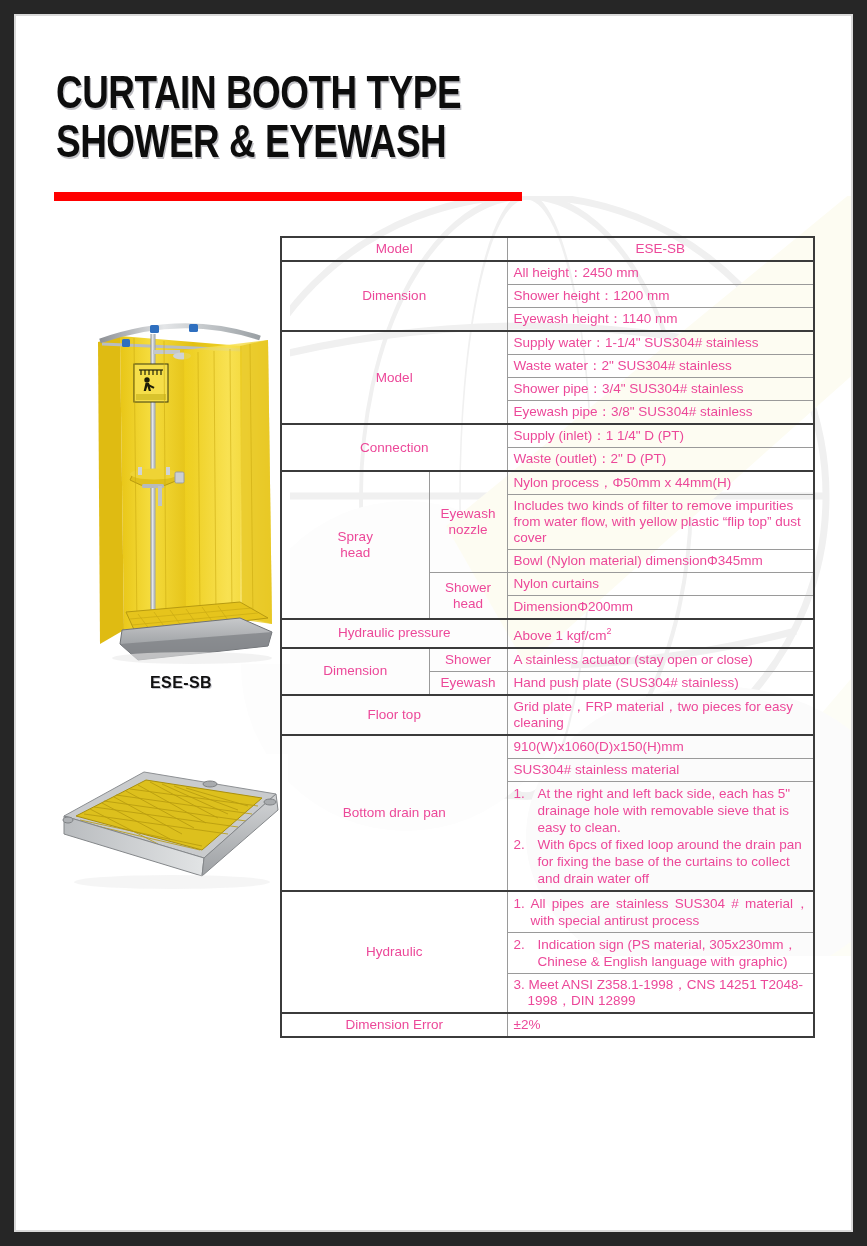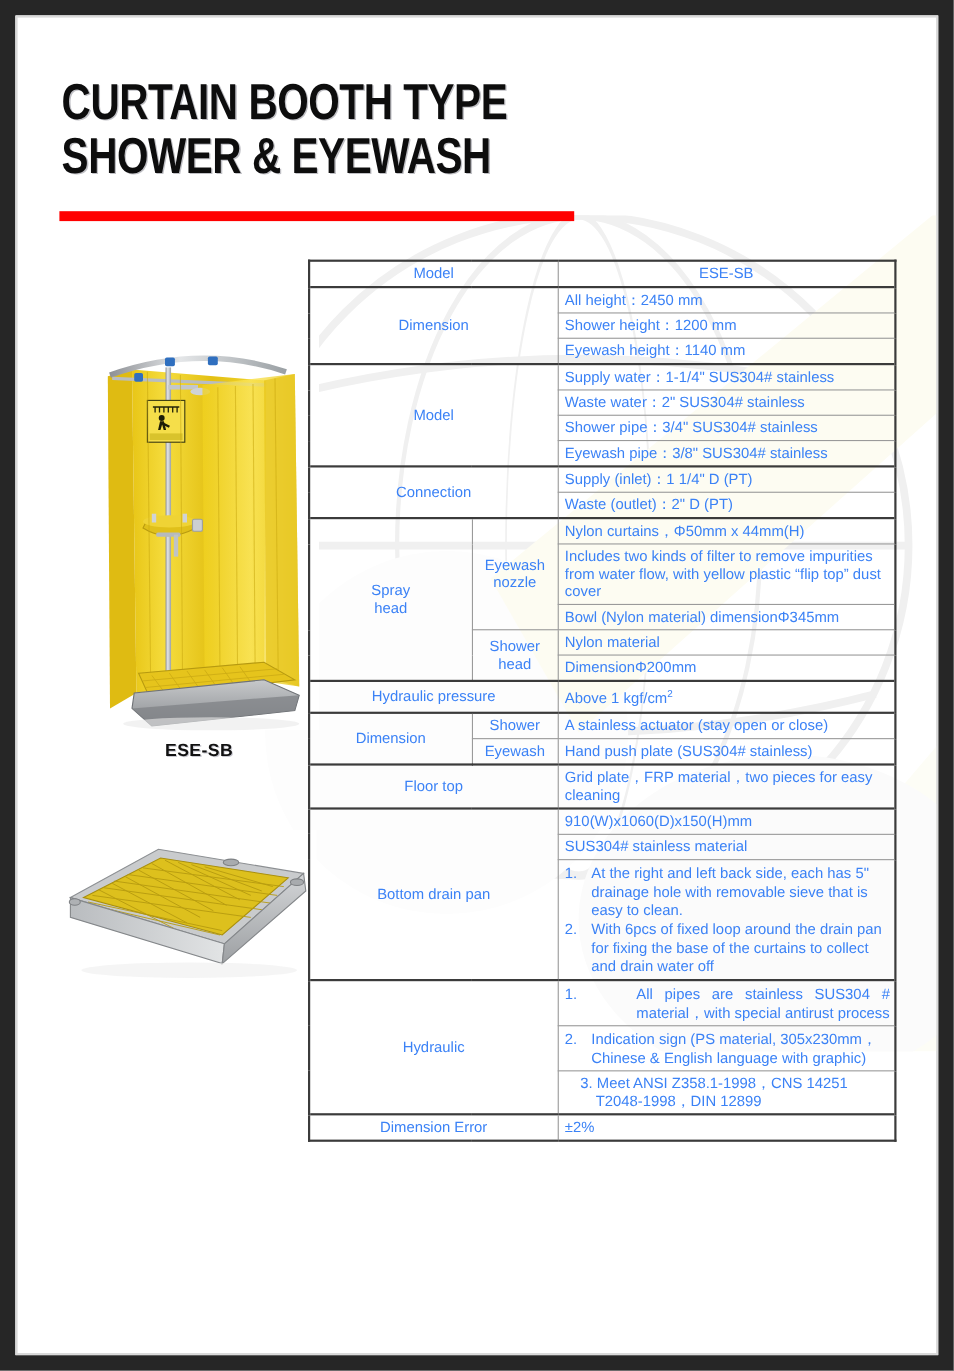--- a/index.html
+++ b/index.html
@@ -38,21 +38,21 @@
     position:absolute;left:56px;top:658px;width:218px;text-align:center;
     font-size:16px;font-weight:bold;color:#111;letter-spacing:.4px;
     text-shadow:1px 1px 0 rgba(150,150,165,.5);
   }
   #photo2{left:36px;top:738px;width:236px;height:160px;}
 
   
   #spec{
     position:absolute;left:264px;top:220px;width:533px;
     border-collapse:collapse;table-layout:fixed;
-    font-size:13.5px;color:#3b82f6;background:transparent;
+    font-size:13.5px;color:#ec4899;background:transparent;
   }
   #spec col.c1{width:148px;}
   #spec col.c2{width:78px;}
   #spec col.c3{width:307px;}
 
   #spec td{
     border:1px solid #9a9a9a;
     padding:3px 4px;vertical-align:middle;
     line-height:16px;background:transparent;
   }
@@ -67,21 +67,21 @@
 
   .sup{font-size:9px;vertical-align:super;}
 
   
   ol.nl{margin:0;padding:0;list-style:none;}
   ol.nl > li{
     position:relative;padding-left:24px;margin:0;line-height:17px;
   }
   ol.nl > li .num{position:absolute;left:0;top:0;width:20px;}
   ol.nl > li.just{text-align:justify;}
-  ol.nl > li.just .body{display:block;margin-left:48px;}
+  ol.nl > li.just .body{display:block;}
   ol.nl.tight > li{padding-left:17px;}
   ol.nl.tight > li .num{width:15px;}
 
   
   #footer{
     position:absolute;left:16px;right:16px;bottom:18px;height:44px;
     background:#ff0000;border:2px solid #2b5fa8;box-sizing:border-box;
     display:flex;align-items:center;justify-content:center;
   }
   #footer .ftxt{
@@ -309,32 +309,32 @@
       </tr>
       <tr>
         <td class="val thickR">Waste (outlet)：2" D (PT)</td>
       </tr>
 
       <tr class="grp">
         <td class="lbl thickL" rowspan="5" style="white-space:pre-line;">Spray
 head</td>
         <td class="lbl" rowspan="3" style="white-space:pre-line;">Eyewash
 nozzle</td>
-        <td class="val thickR">Nylon curtains，Φ50mm x 44mm(H)</td>
+        <td class="val thickR">Nylon process，Φ50mm x 44mm(H)</td>
       </tr>
       <tr>
         <td class="val thickR"> Includes two kinds of filter to remove impurities from water flow, with yellow plastic “flip top” dust cover</td>
       </tr>
       <tr>
         <td class="val thickR">Bowl (Nylon material) dimensionΦ345mm</td>
       </tr>
       <tr>
         <td class="lbl" rowspan="2" style="white-space:pre-line;">Shower
 head</td>
-        <td class="val thickR">Nylon material</td>
+        <td class="val thickR">Nylon curtains</td>
       </tr>
       <tr>
         <td class="val thickR">DimensionΦ200mm</td>
       </tr>
 
       <tr class="grp">
         <td class="lbl thickL" colspan="2">Hydraulic pressure</td>
         <td class="val thickR"><span>Above 1 kgf/cm</span><span class="sup">2</span></td>
       </tr>
 
@@ -381,21 +381,21 @@
         </td>
       </tr>
       <tr>
         <td class="val thickR">
           <ol class="nl">
             <li><span class="num">2.</span><span class="body">Indication sign (PS material, 305x230mm，Chinese &amp; English language with graphic)</span></li>
           </ol>
         </td>
       </tr>
       <tr>
-        <td class="val thickR" style="padding-left:20px;text-indent:0;">
+        <td class="val thickR" style="padding-left:6px;text-indent:0;">
           <span style="display:block;padding-left:14px;text-indent:-14px;">3. Meet ANSI Z358.1-1998，CNS 14251 T2048-1998，DIN 12899</span>
         </td>
       </tr>
 
       <tr class="grp last">
         <td class="lbl thickL" colspan="2">Dimension Error</td>
         <td class="val thickR">±2%</td>
       </tr>
 
     </tbody>

